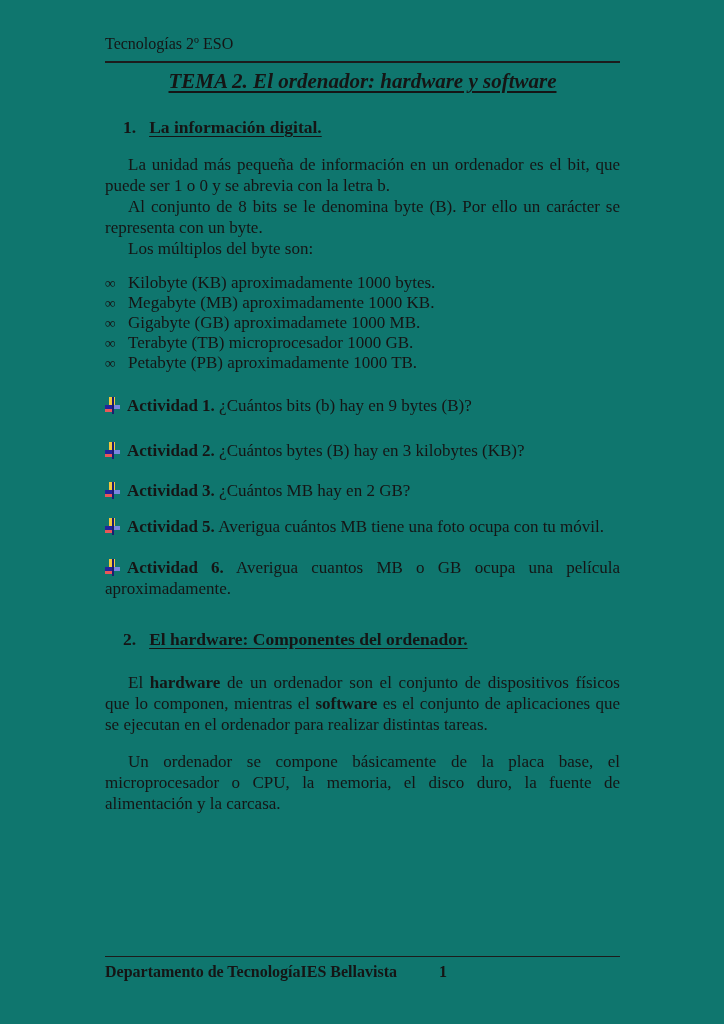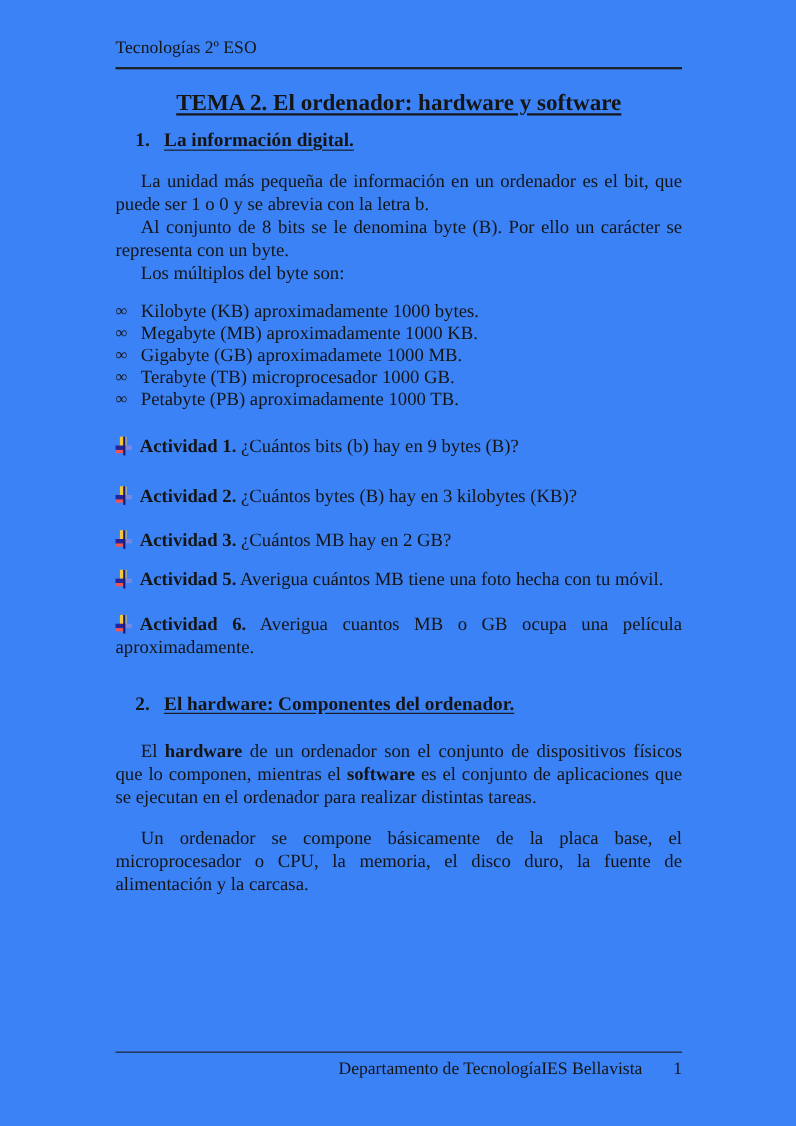--- a/index.html
+++ b/index.html
@@ -1,41 +1,41 @@
 <!DOCTYPE html>
 <html><head>
 <meta charset="utf-8">
 <style>
   html, body { margin: 0; padding: 0; background: #ffffff; }
   .page {
     position: relative;
     width: 724px;
     height: 1024px;
-    background: #3b82f6;
+    background: #0f766e;
     color: #151515;
     font-family: "Liberation Serif", serif;
     font-size: 17px;
     line-height: 21px;
     box-sizing: border-box;
     padding: 34px 104px 0 105px;
     overflow: hidden;
   }
   .header-text { font-size: 16px; line-height: 19px; }
   .header-rule { border: none; border-top: 2px solid #1c1c1c; margin: 8px 0 0 0; }
 
-  .title-wrap { text-align: center; margin-top: 20px; }
+  .title-wrap { text-align: center; margin-top: 8px; font-style: italic; }
   .title-wrap span {
     font-weight: bold;
     font-size: 21px;
     text-decoration: underline;
     text-underline-offset: 3px;
   }
 
   .section-heading {
-    margin-top: 12px;
+    margin-top: 24px;
     padding-left: 18px;
     font-weight: bold;
     font-size: 17.5px;
   }
   .section-heading .num { margin-right: 13px; }
   .section-heading .lbl { text-decoration: underline; text-underline-offset: 3px; }
   .section-heading.second { margin-top: 30px; }
 
   p { margin: 0; text-align: justify; }
   .p-indent { text-indent: 23px; }
@@ -67,22 +67,22 @@
   .act-icon .hb { position: absolute; left: 0;   top: 8px;  width: 15px; height: 4px;
                   background: linear-gradient(90deg, #23239b 0 60%, #7a86e0 60% 100%); }
   .act-icon .vb { position: absolute; left: 7px; top: 0;    width: 2px;  height: 17px; background: #1c1c72; }
 
   .footer {
     position: absolute;
     left: 105px; right: 104px; top: 956px;
     font-size: 16px;
   }
   .footer-rule { border: none; border-top: 1.5px solid #1c1c1c; margin: 0 0 4px 0; }
-  .footer-row { display: flex; justify-content: flex-end; align-items: baseline; }
-  .footer-right { display: flex; gap: 28px; }
+  .footer-row { display: flex; justify-content: flex-start; align-items: baseline; font-weight: bold; }
+  .footer-right { display: flex; gap: 42px; }
 </style>
 </head>
 <body>
 
 <div class="page">
 
   <div class="header-text">Tecnologías 2º ESO</div>
   <hr class="header-rule">
 
   <div class="title-wrap">
@@ -123,21 +123,21 @@
   <p class="activity first">
     <span class="act-icon"><span class="y"></span><span class="r"></span><span class="hb"></span><span class="vb"></span></span><b>Actividad 1.</b> <span>¿Cuántos bits (b) hay en 9 bytes (B)?</span>
   </p>
   <p class="activity a2">
     <span class="act-icon"><span class="y"></span><span class="r"></span><span class="hb"></span><span class="vb"></span></span><b>Actividad 2.</b> <span>¿Cuántos bytes (B) hay en 3 kilobytes (KB)?</span>
   </p>
   <p class="activity">
     <span class="act-icon"><span class="y"></span><span class="r"></span><span class="hb"></span><span class="vb"></span></span><b>Actividad 3.</b> <span>¿Cuántos MB hay en 2 GB?</span>
   </p>
   <p class="activity a5">
-    <span class="act-icon"><span class="y"></span><span class="r"></span><span class="hb"></span><span class="vb"></span></span><b>Actividad 5.</b> <span>Averigua cuántos MB tiene una foto hecha con tu móvil.</span>
+    <span class="act-icon"><span class="y"></span><span class="r"></span><span class="hb"></span><span class="vb"></span></span><b>Actividad 5.</b> <span>Averigua cuántos MB tiene una foto ocupa con tu móvil.</span>
   </p>
   <p class="activity a6">
     <span class="act-icon"><span class="y"></span><span class="r"></span><span class="hb"></span><span class="vb"></span></span><b>Actividad 6.</b> <span>Averigua cuantos MB o GB ocupa una película aproximadamente.</span>
   </p>
 
   <div class="section-heading second">
     <span class="num">2.</span><span class="lbl">El hardware: Componentes del ordenador.</span>
   </div>
 
   <p class="p-indent mt22"><span>El </span><b>hardware</b><span> de un ordenador son el conjunto de dispositivos físicos que lo componen, mientras el </span><b>software</b><span> es el conjunto de aplicaciones que se ejecutan en el ordenador para realizar distintas tareas.</span></p>

